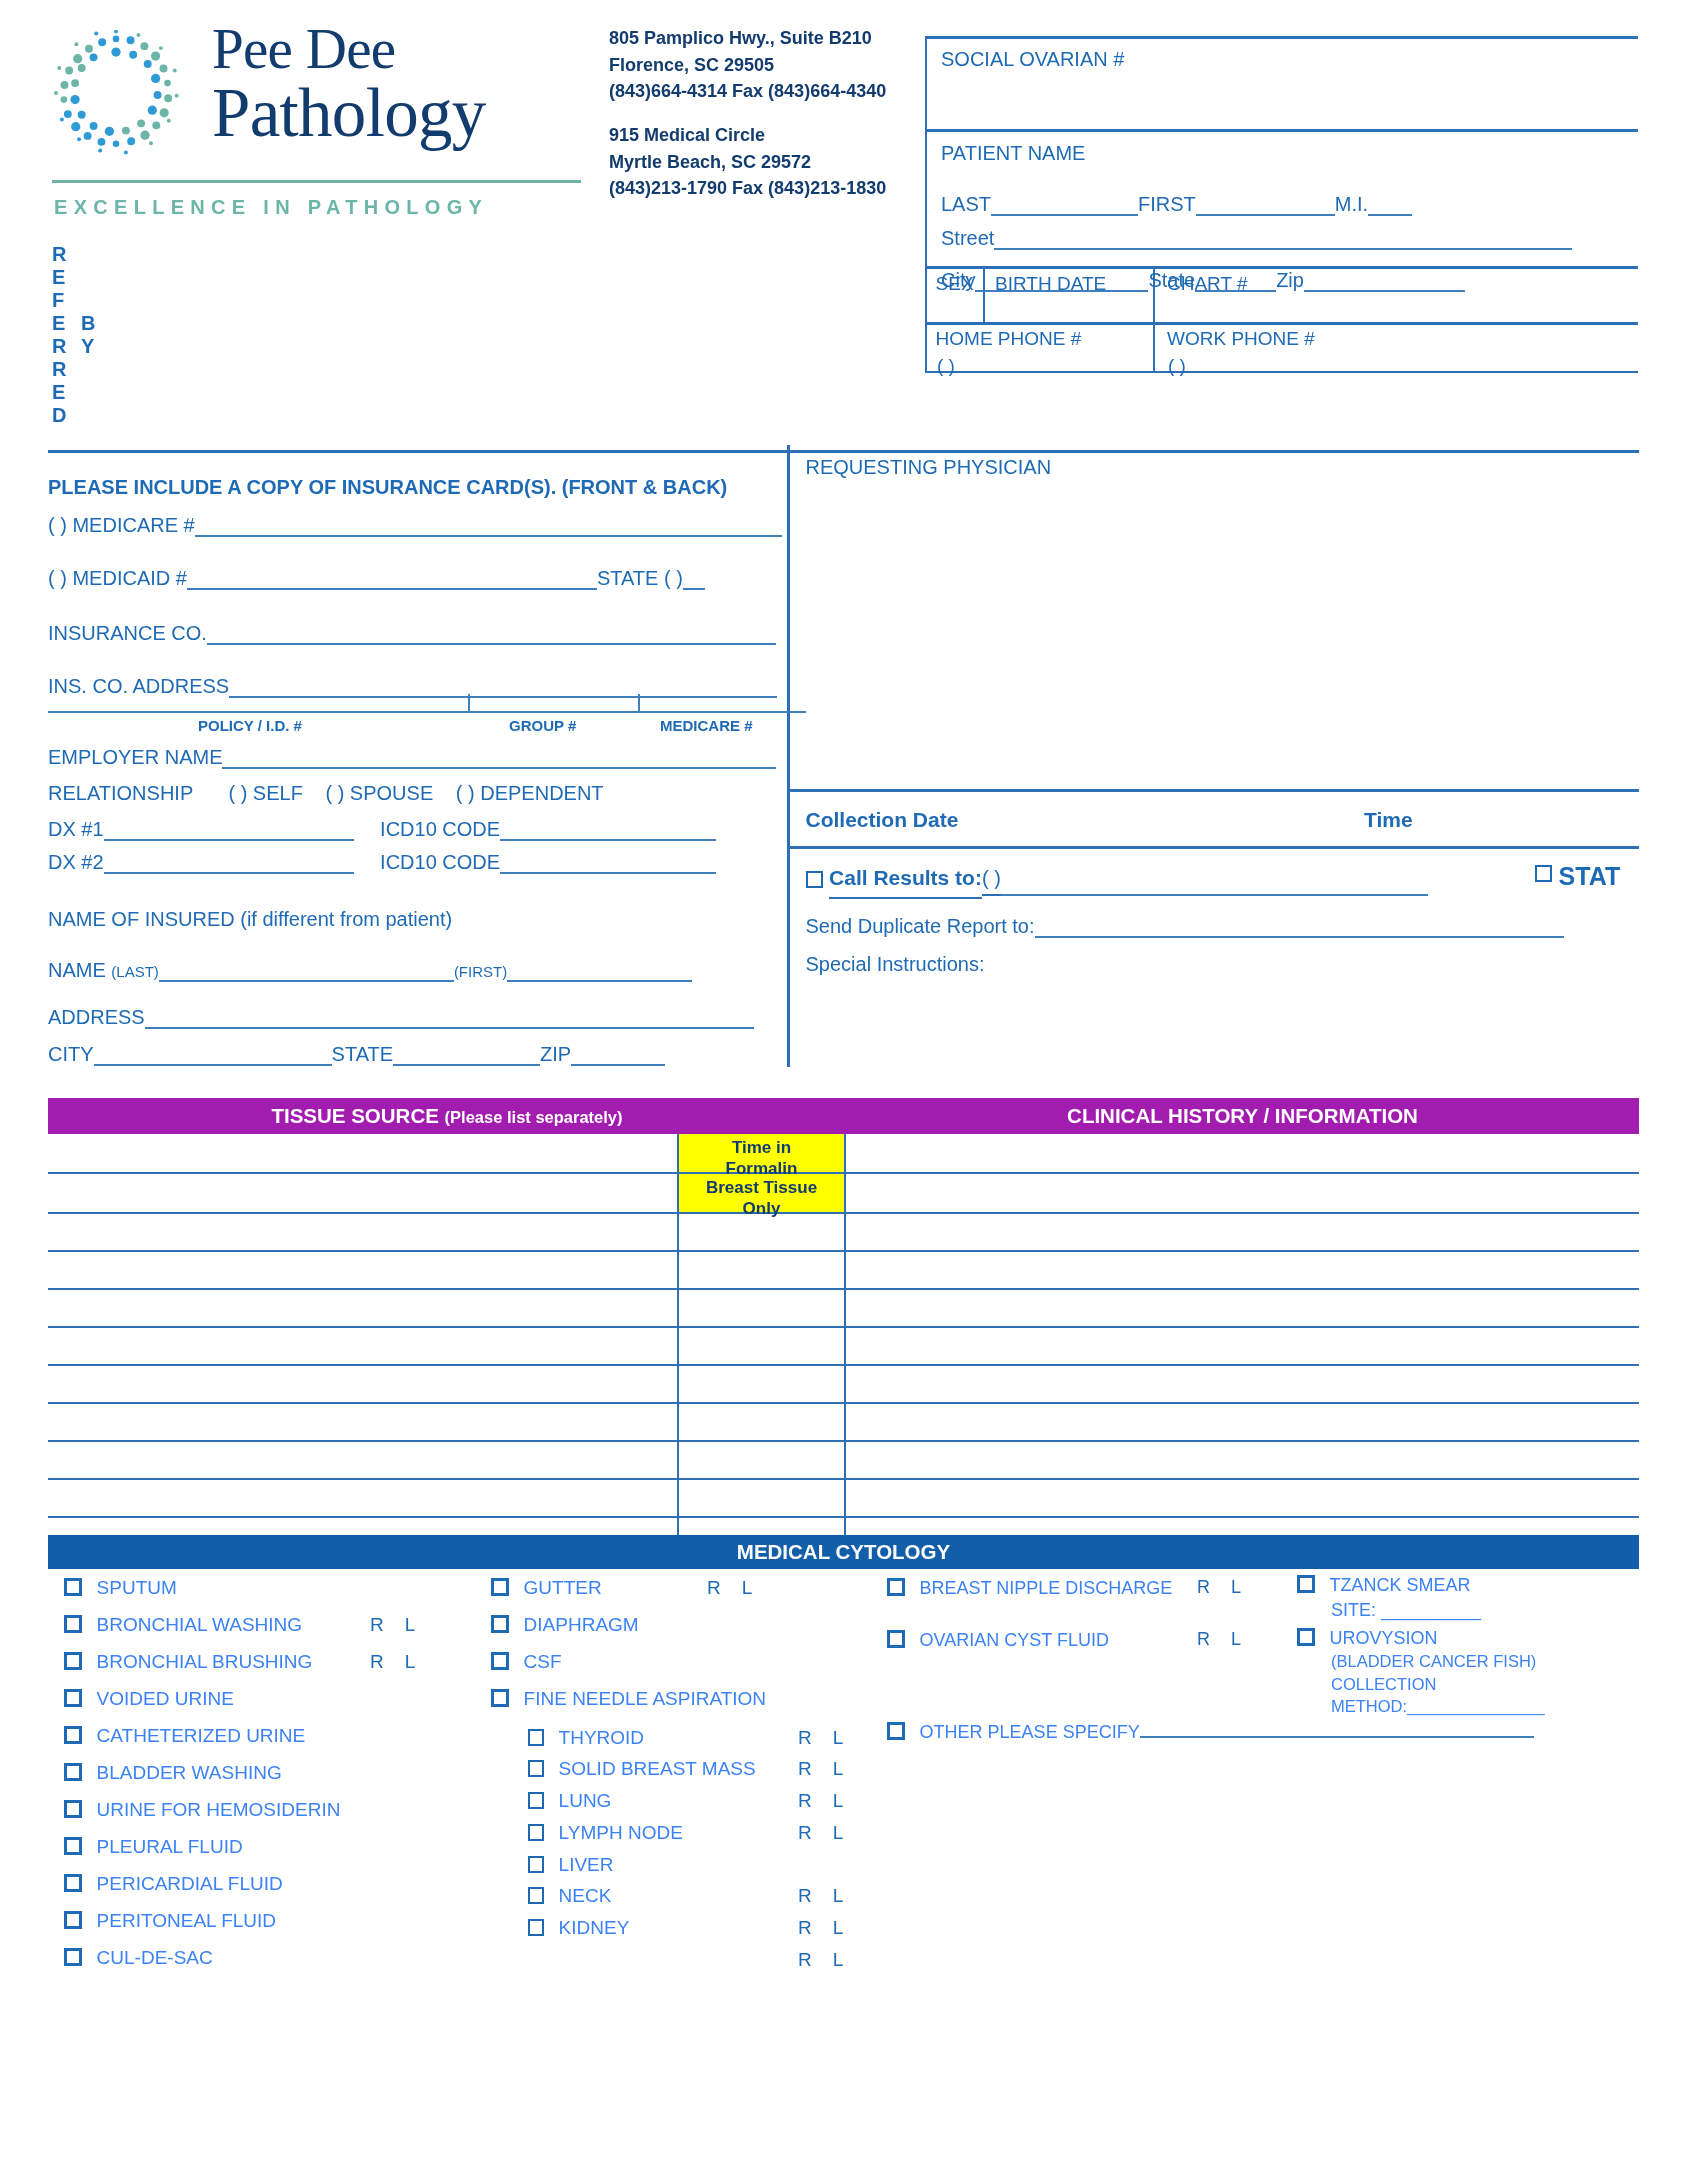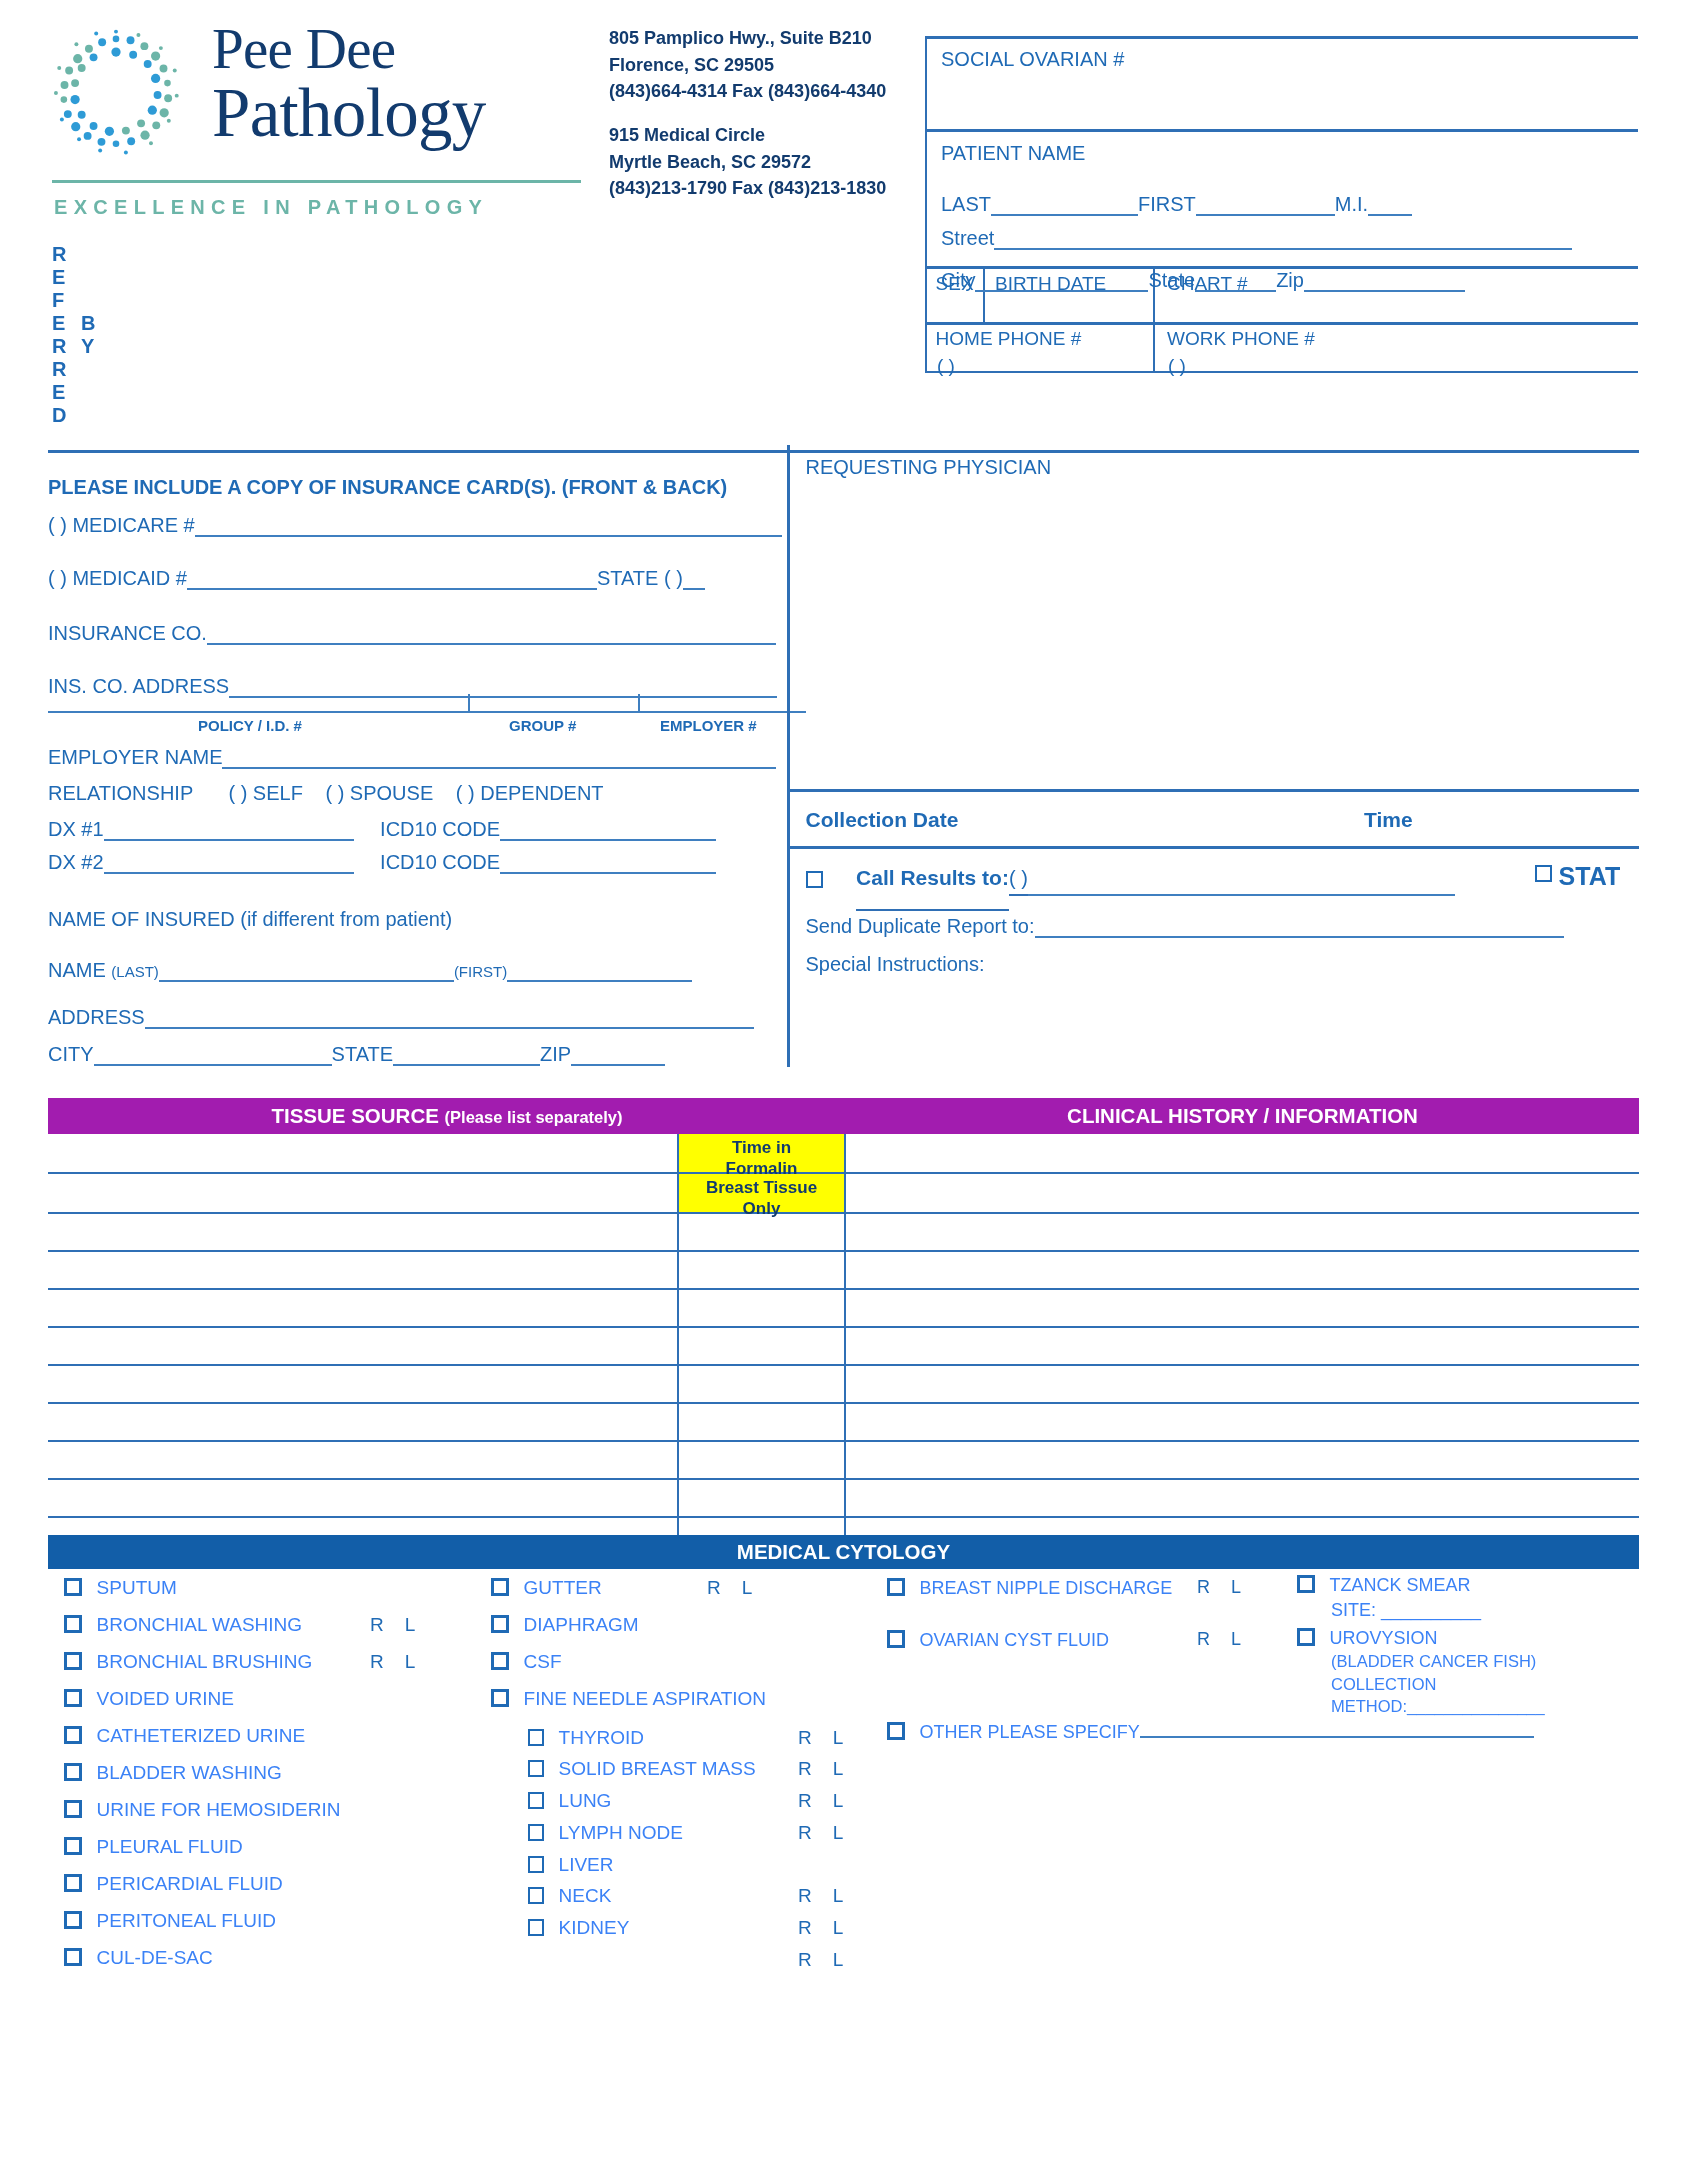--- a/index.html
+++ b/index.html
@@ -255,21 +255,21 @@
     <div class="ins-row" style="left:48px; top:218px;">
       <span>INS. CO. ADDRESS</span><span class="ul" style="width:548px;"></span>
     </div>
   </div>
 
   <div id="policy-line"></div>
   <div class="policy-tick" style="left:468px; top:694px;"></div>
   <div class="policy-tick" style="left:638px; top:694px;"></div>
   <div class="policy-cap" style="left:198px; top:717px;">POLICY / I.D. #</div>
   <div class="policy-cap" style="left:509px; top:717px;">GROUP #</div>
-  <div class="policy-cap" style="left:660px; top:717px;">EMPLOYER #</div>
+  <div class="policy-cap" style="left:660px; top:717px;">MEDICARE #</div>
 
   <div class="ins-row" style="position:absolute; left:48px; top:746px;">
     <span>EMPLOYER NAME</span><span class="ul" style="width:554px;"></span>
   </div>
 
   <div class="ins-row" style="position:absolute; left:48px; top:782px;">
     <span>RELATIONSHIP</span>
     <span style="margin-left:30px;">(    ) SELF</span>
     <span style="margin-left:17px;">(    ) SPOUSE</span>
     <span style="margin-left:17px;">(    ) DEPENDENT</span>
@@ -303,21 +303,21 @@
     <div class="req-h" style="top:344px; width:852px;"></div>
     <div class="req-h" style="top:401px; width:852px;"></div>
 
     <div class="req-label" style="left:18.5px; top:10.6px;">REQUESTING PHYSICIAN</div>
 
     <div class="req-label" style="left:18.5px; top:363px; font-weight:bold; font-size:21px;">Collection Date</div>
     <div class="req-label" style="left:577px; top:363px; font-weight:bold; font-size:21px;">Time</div>
 
     <div class="req-label" style="left:18.5px; top:421px;">
       <span class="chk"></span>
-      <span style="margin-left:28px; font-weight:bold; font-size:21px; border-bottom:2.6px solid #2f6fb5; padding-bottom:20px;">Call Results to:</span><span style="border-bottom:2.6px solid #2f6fb5; padding-bottom:4px; display:inline-block;">(        )</span><span class="ul" style="width:427px; border-bottom-width:2.6px;"></span>
+      <span style="margin-left:1px; font-weight:bold; font-size:21px; border-bottom:2.6px solid #2f6fb5; padding-bottom:8px;">Call Results to:</span><span style="border-bottom:2.6px solid #2f6fb5; padding-bottom:4px; display:inline-block;">(        )</span><span class="ul" style="width:427px; border-bottom-width:2.6px;"></span>
     </div>
 
     <div class="req-label" style="left:748px; top:417px; font-weight:bold; font-size:25px;">
       <span style="display:inline-block;width:17px;height:17px;border:2.6px solid #1f6ab5;vertical-align:2.6px;"></span><span style="margin-left:6.6px;">STAT</span>
     </div>
 
     <div class="req-label" style="left:18.5px; top:470px;">
       <span>Send Duplicate Report to:</span><span class="ul" style="width:529px; border-bottom-width:2.6px;"></span>
     </div>
 

